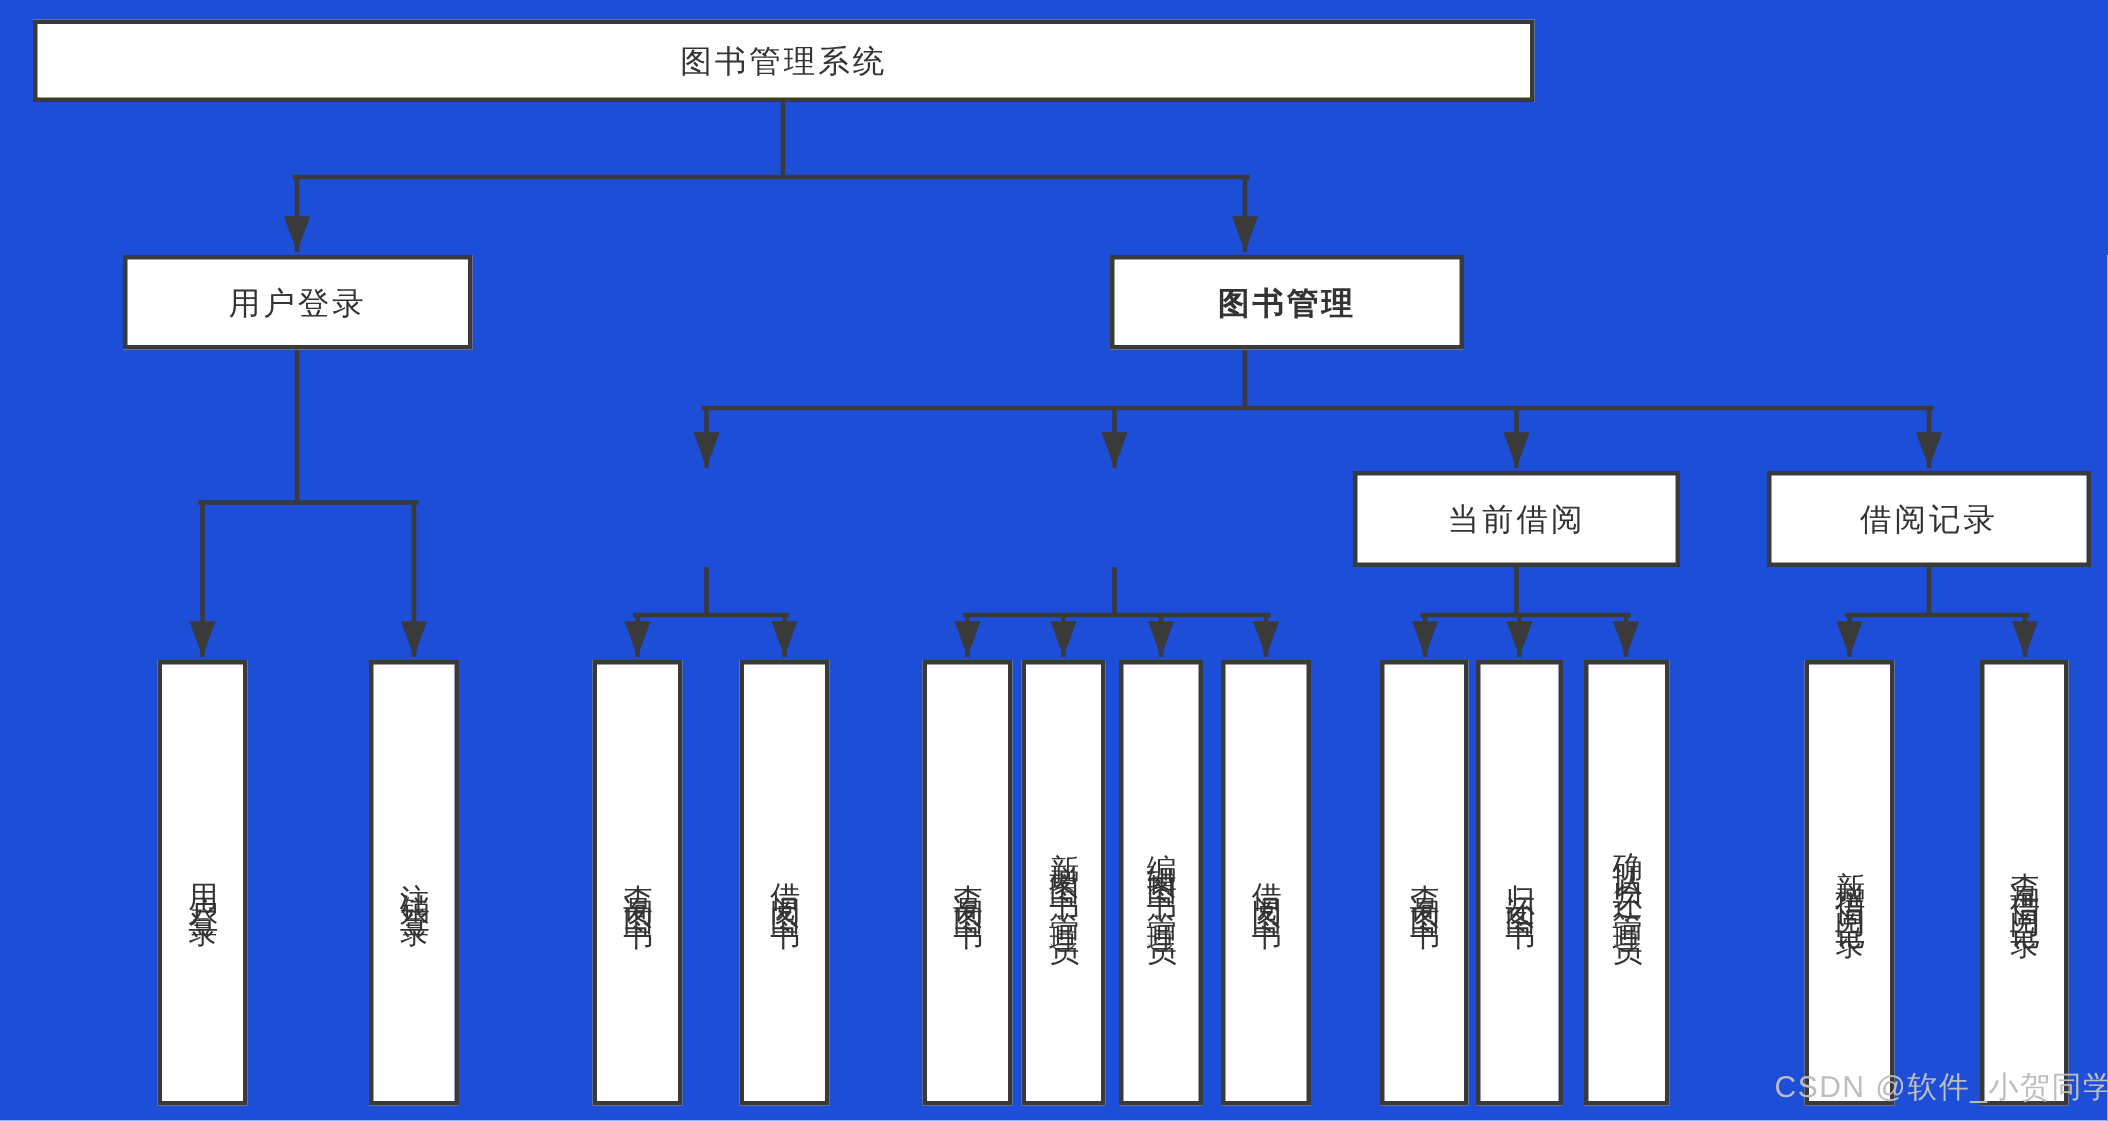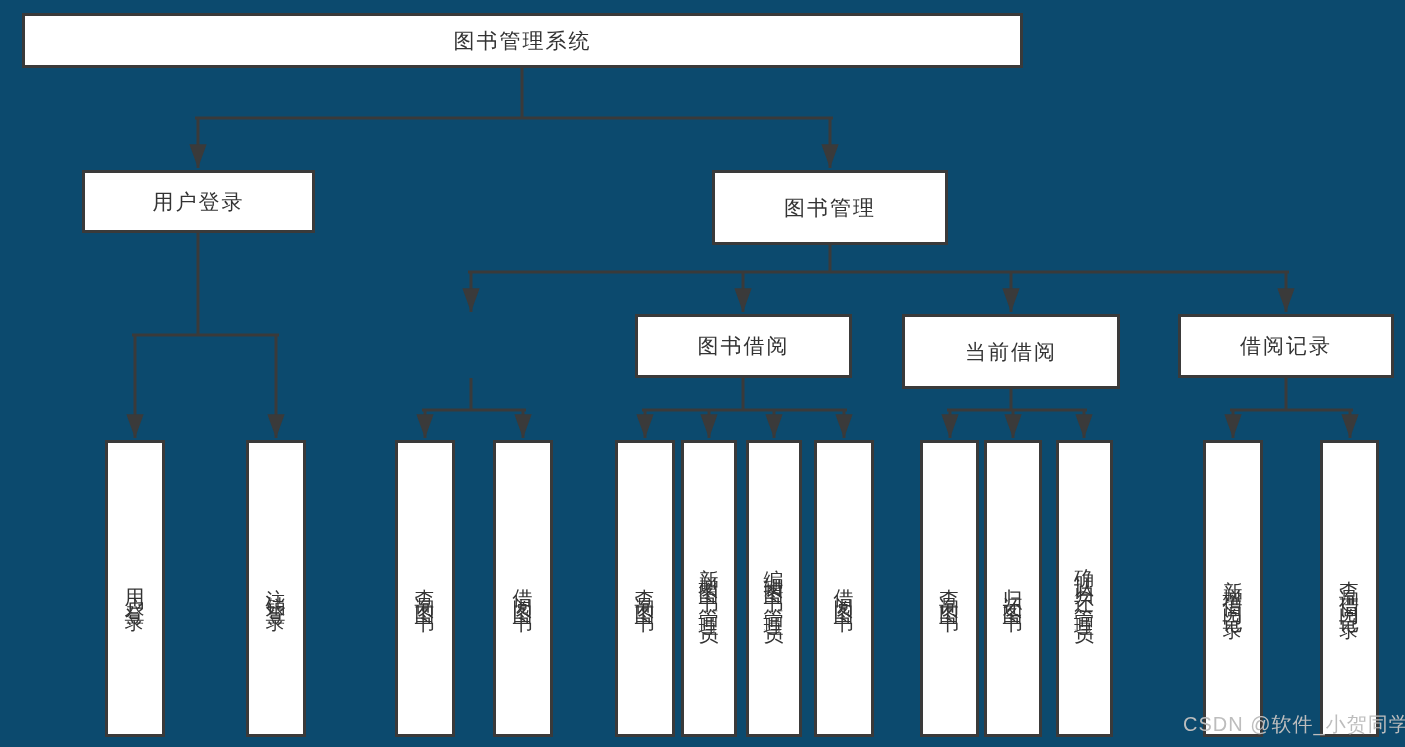--- a/index.html
+++ b/index.html
@@ -5,21 +5,21 @@
   html, body {
     margin: 0;
     padding: 0;
     background: #ffffff;
     font-family: "Liberation Sans", "DejaVu Sans", sans-serif;
   }
   #stage {
     position: relative;
     width: 1405px;
     height: 747px;
-    background: #0c4a6e;
+    background: #1d4ed8;
     overflow: hidden;
   }
   #wires {
     position: absolute;
     left: 0; top: 0;
     width: 1405px;
     height: 747px;
   }
   #wires line { stroke: #3a3a3a; stroke-width: 3; }
   .hbox {
@@ -126,24 +126,23 @@
       <line x1="1286" y1="378" x2="1286" y2="411"></line>
       <line x1="1231.5" y1="410" x2="1351.5" y2="410" stroke-linecap="square"></line>
       <line x1="1233" y1="410" x2="1233" y2="438" marker-end="url(#arrow)"></line>
       <line x1="1350" y1="410" x2="1350" y2="438" marker-end="url(#arrow)"></line>
     </g>
   </svg>
 
   <div class="hbox" style="left:22px; top:13px; width:1001px; height:55px;">图书管理系统</div>
 
   <div class="hbox" style="left:82px; top:170px; width:233px; height:63px;">用户登录</div>
-  <div class="hbox" style="left:712px; top:170px; width:236px; height:75px;">图书管理</div>
+  <div class="hbox" style="left:740px; top:170px; width:236px; height:63px;font-weight:bold;">图书管理</div>
 
-  <div class="hbox" style="left:635px; top:314px; width:217px; height:64px;">图书借阅</div>
-  <div class="hbox" style="left:902px; top:314px; width:218px; height:75px;">当前借阅</div>
+  <div class="hbox" style="left:902px; top:314px; width:218px; height:64px;">当前借阅</div>
   <div class="hbox" style="left:1178px; top:314px; width:216px; height:64px;">借阅记录</div>
 
   <div class="vbox" style="left:105px; top:440px; width:60px; height:297px;">
     <span class="vtext">用户登录</span>
   </div>
   <div class="vbox" style="left:246px; top:440px; width:60px; height:297px;">
     <span class="vtext">注销登录</span>
   </div>
 
   <div class="vbox" style="left:395px; top:440px; width:60px; height:297px;">

